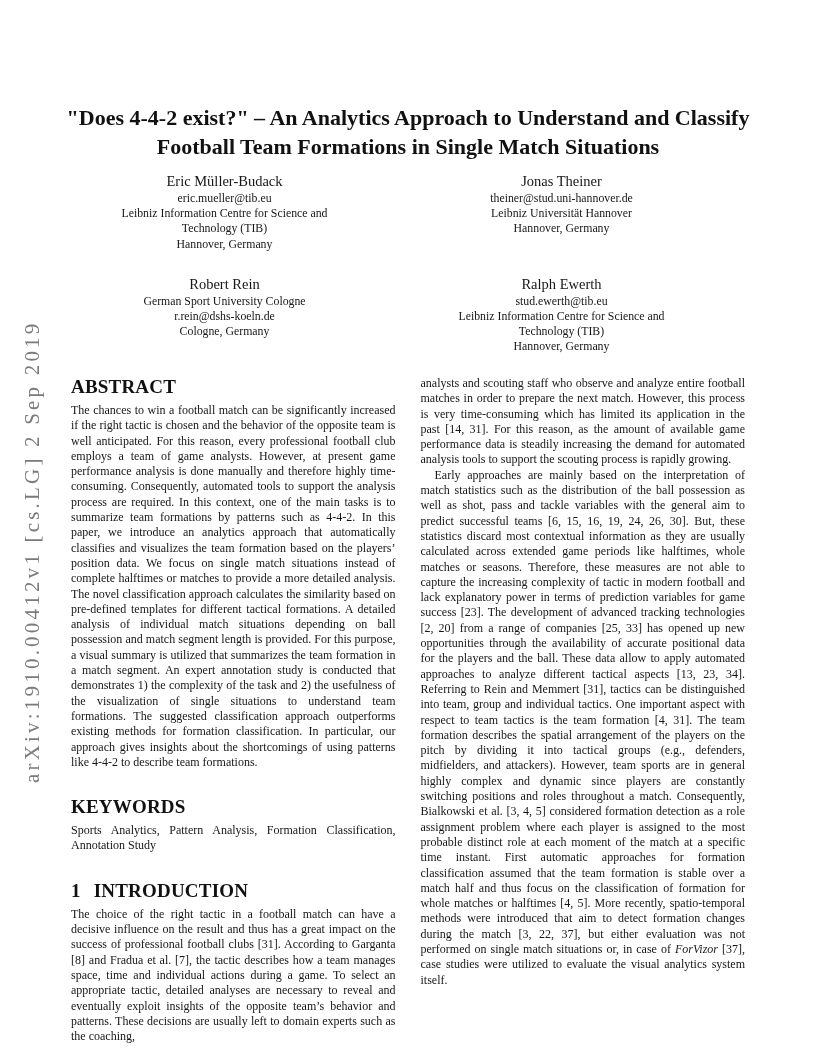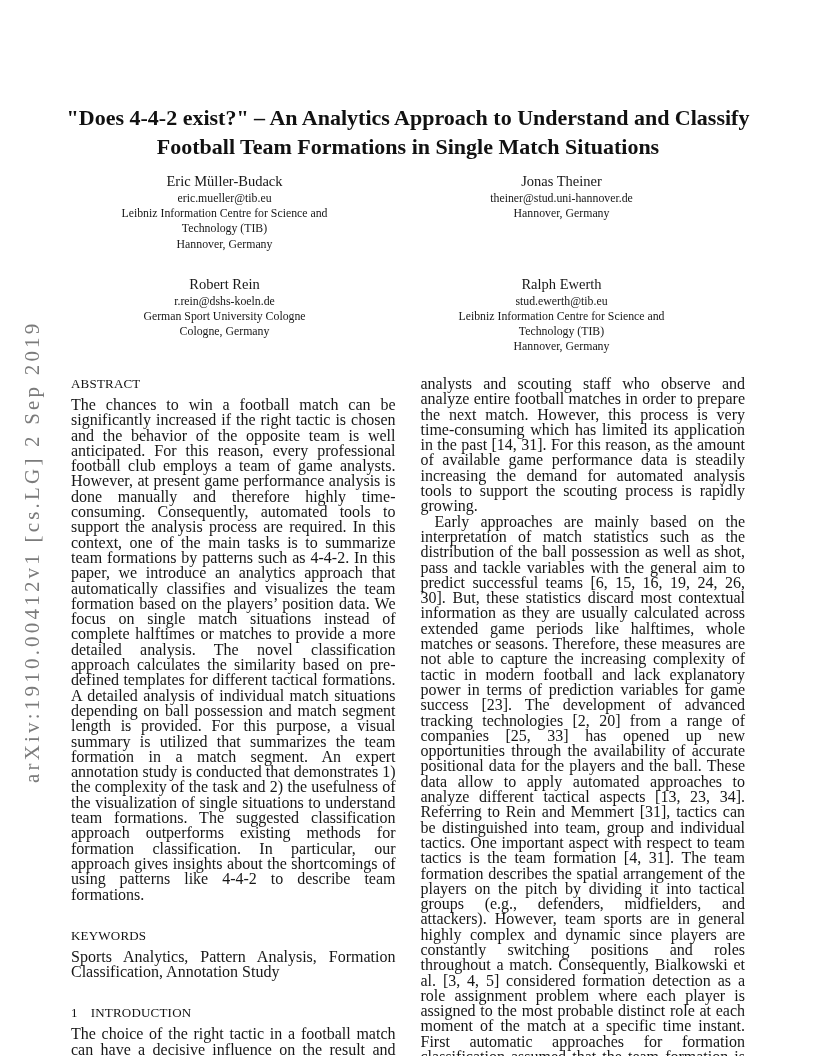--- a/index.html
+++ b/index.html
@@ -70,35 +70,35 @@
     width: 674px;
     display: flex;
     gap: 25px;
   }
   .col {
     flex: 1;
     min-width: 0;
   }
   .sec-heading {
     margin: 0 0 5px 0;
-    font-size: 13px;
-    font-weight: normal;
+    font-size: 19px;
+    font-weight: bold;
     letter-spacing: 0.2px;
     color: #111111;
   }
   .sec-heading.spaced {
     margin-top: 26px;
   }
   .sec-number {
     display: inline-block;
     margin-right: 13px;
   }
   .body-text {
     margin: 0;
-    font-size: 16px;
+    font-size: 12px;
     line-height: 15.3px;
     text-align: justify;
     hyphens: auto;
     -webkit-hyphens: auto;
   }
   .body-text.indent {
     text-indent: 14px;
   }
 </style>
 </head>
@@ -116,27 +116,28 @@
       <div class="author-name">Eric Müller-Budack</div>
       <div class="author-line">eric.mueller@tib.eu</div>
       <div class="author-line">Leibniz Information Centre for Science and</div>
       <div class="author-line">Technology (TIB)</div>
       <div class="author-line">Hannover, Germany</div>
     </div>
 
     <div class="author-block">
       <div class="author-name">Jonas Theiner</div>
       <div class="author-line">theiner@stud.uni-hannover.de</div>
+      <div class="author-line">Leibniz Universität Hannover</div>
       <div class="author-line">Hannover, Germany</div>
     </div>
 
     <div class="author-block">
       <div class="author-name">Robert Rein</div>
+      <div class="author-line">German Sport University Cologne</div>
       <div class="author-line">r.rein@dshs-koeln.de</div>
-      <div class="author-line">German Sport University Cologne</div>
       <div class="author-line">Cologne, Germany</div>
     </div>
 
     <div class="author-block">
       <div class="author-name">Ralph Ewerth</div>
       <div class="author-line">stud.ewerth@tib.eu</div>
       <div class="author-line">Leibniz Information Centre for Science and</div>
       <div class="author-line">Technology (TIB)</div>
       <div class="author-line">Hannover, Germany</div>
     </div>

